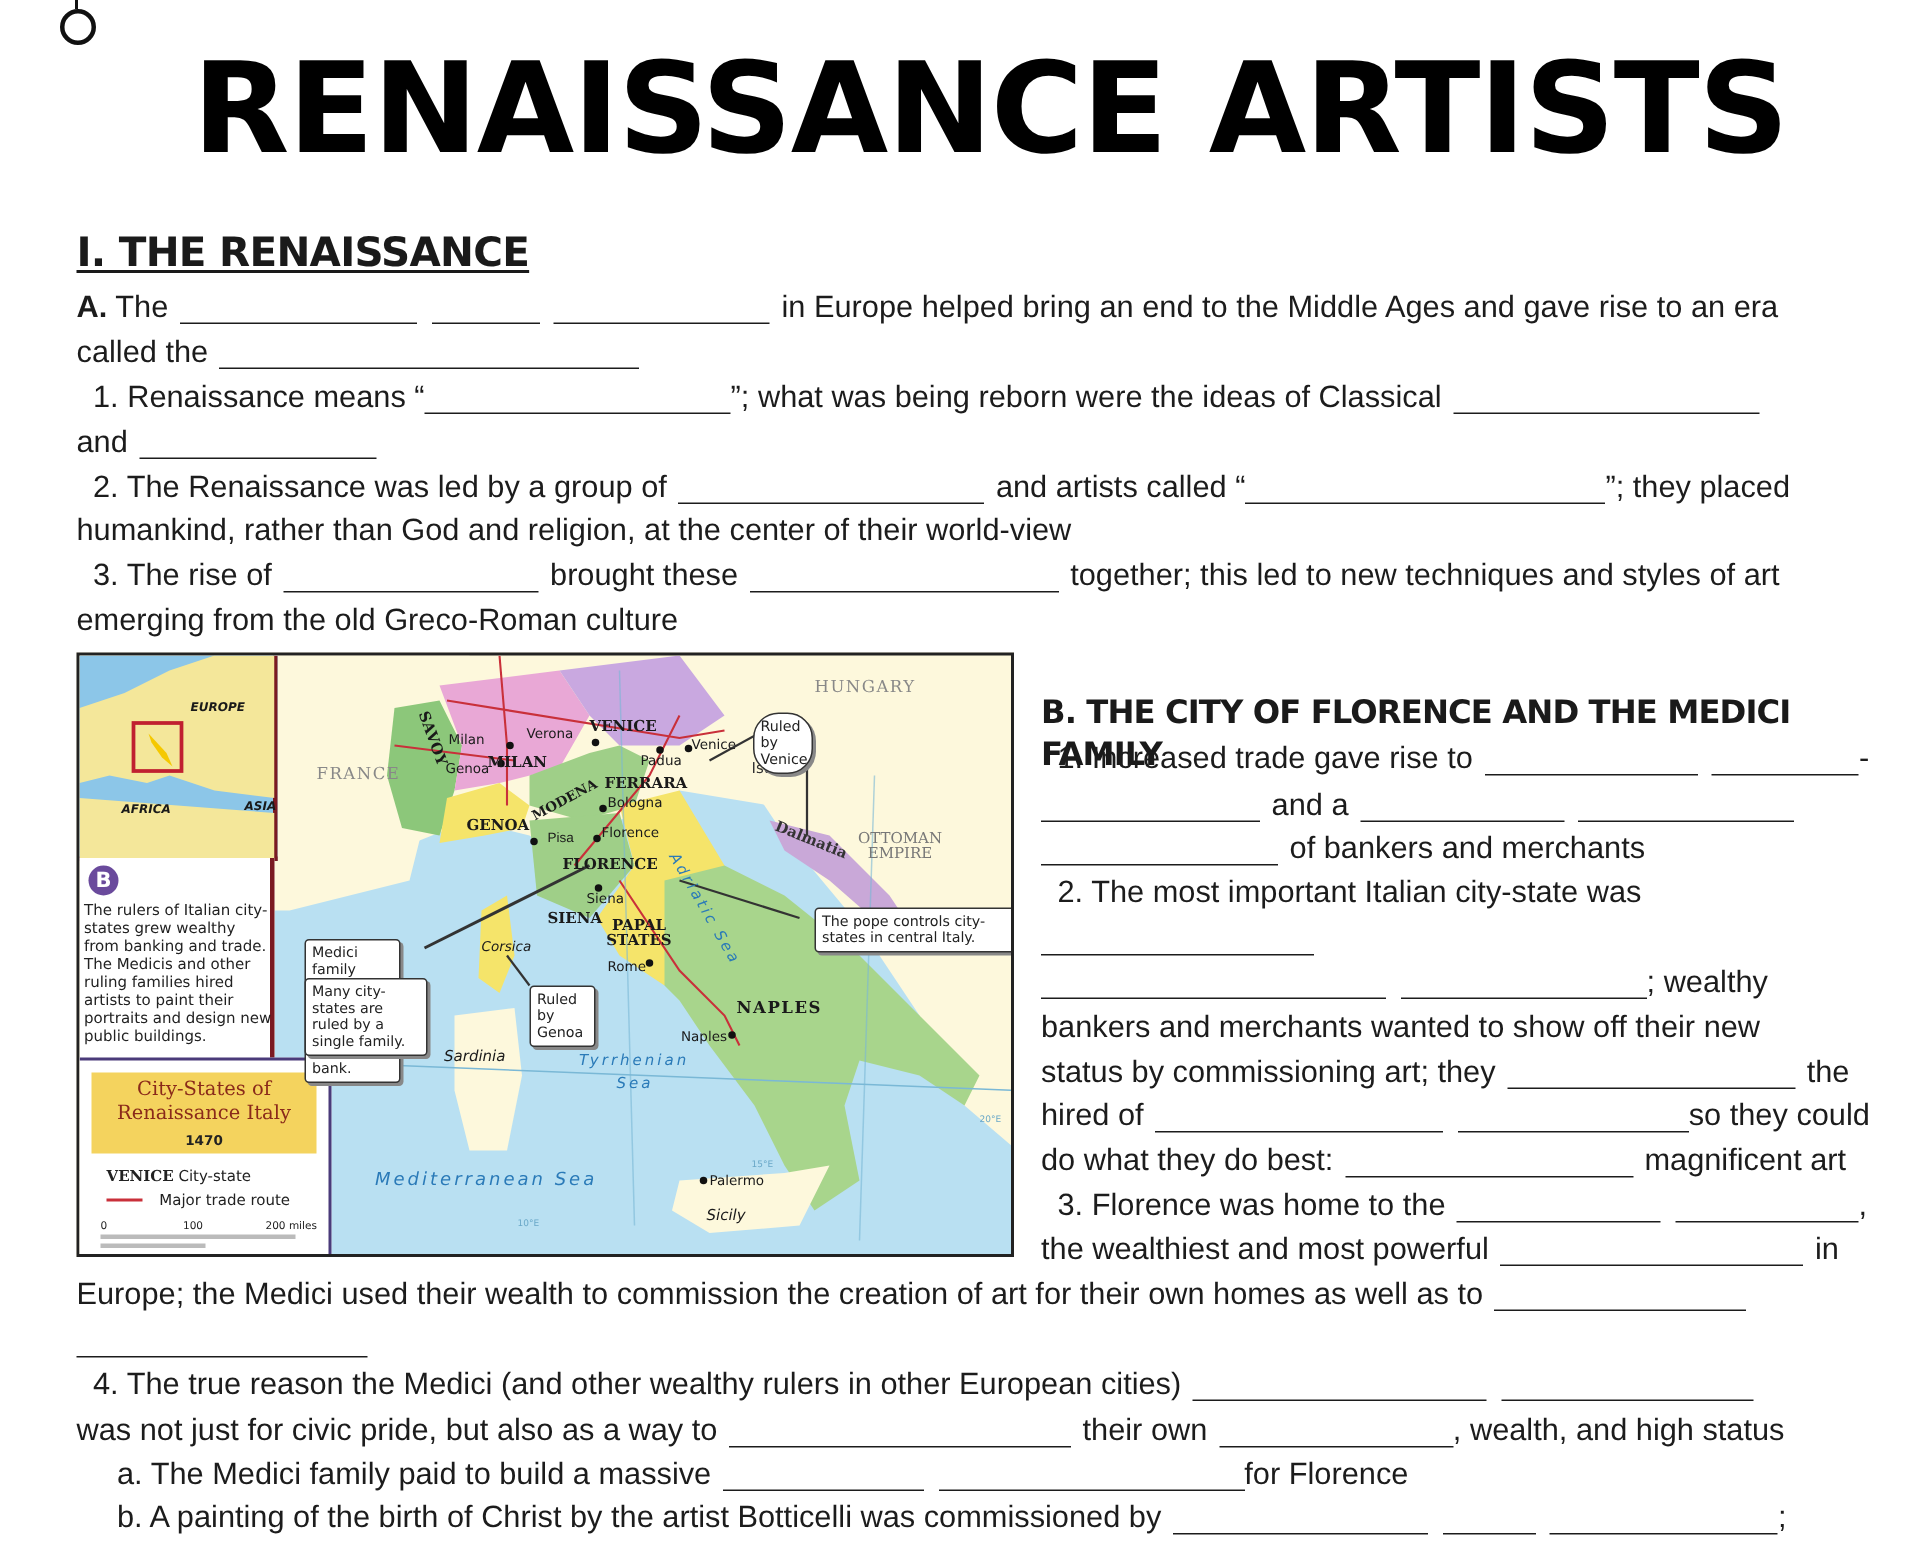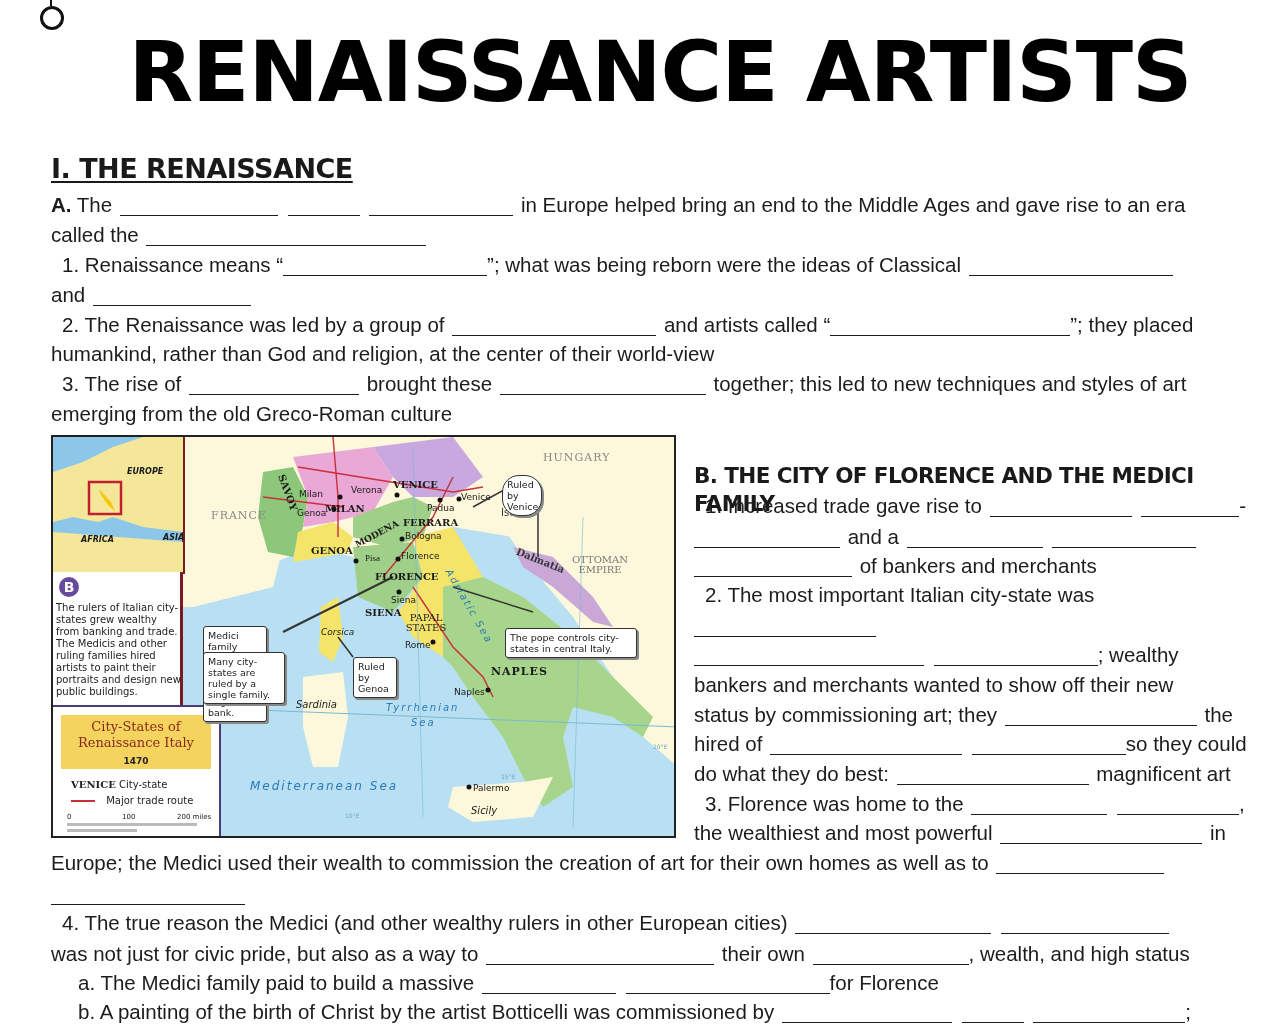--- a/index.html
+++ b/index.html
@@ -184,57 +184,57 @@
   <span class="lbl" style="left:490px;top:14px;font-size:11px;color:#888;letter-spacing:1px;">HUNGARY</span>
   <span class="lbl" style="left:158px;top:72px;font-size:11px;color:#888;letter-spacing:1px;">FRANCE</span>
   <span class="lbl" style="left:216px;top:50px;font-size:10px;font-weight:bold;transform:rotate(70deg);">SAVOY</span>
   <span class="lbl" style="left:272px;top:66px;font-size:10px;font-weight:bold;">MILAN</span>
   <span class="lbl" style="left:340px;top:42px;font-size:10px;font-weight:bold;">VENICE</span>
   <span class="lbl" style="left:258px;top:108px;font-size:10px;font-weight:bold;">GENOA</span>
   <span class="lbl" style="left:300px;top:92px;font-size:9px;font-weight:bold;transform:rotate(-28deg);">MODENA</span>
   <span class="lbl" style="left:350px;top:80px;font-size:10px;font-weight:bold;">FERRARA</span>
   <span class="lbl" style="left:322px;top:134px;font-size:10px;font-weight:bold;">FLORENCE</span>
   <span class="lbl" style="left:312px;top:170px;font-size:10px;font-weight:bold;">SIENA</span>
-  <span class="lbl" style="left:348px;top:176px;font-size:10px;font-weight:normal;width:50px;white-space:normal;text-align:center;line-height:10px;">PAPAL STATES</span>
+  <span class="lbl" style="left:348px;top:176px;font-size:10px;font-weight:bold;width:50px;white-space:normal;text-align:center;line-height:10px;">PAPAL STATES</span>
   <span class="lbl" style="left:438px;top:228px;font-size:11px;font-weight:bold;letter-spacing:1px;">NAPLES</span>
   <span class="lbl" style="left:512px;top:118px;font-size:10px;color:#777;width:70px;white-space:normal;line-height:10px;text-align:center;">OTTOMAN EMPIRE</span>
   <span class="lbl" style="left:462px;top:118px;font-size:10px;font-weight:bold;color:#333;transform:rotate(22deg);">Dalmatia</span>
   <span class="lbl" style="left:448px;top:70px;font-size:10px;color:#333;font-family:'DejaVu Sans',sans-serif;">Istria</span>
   <span class="lbl" style="left:268px;top:190px;font-size:9px;font-style:italic;font-family:'DejaVu Sans',sans-serif;">Corsica</span>
   <span class="lbl" style="left:243px;top:262px;font-size:10px;font-style:italic;font-family:'DejaVu Sans',sans-serif;">Sardinia</span>
   <span class="lbl" style="left:418px;top:368px;font-size:10px;font-style:italic;font-family:'DejaVu Sans',sans-serif;">Sicily</span>
 
   <span class="lbl" style="left:246px;top:52px;font-size:9px;font-family:'DejaVu Sans',sans-serif;">Milan</span>
   <span class="lbl" style="left:298px;top:48px;font-size:9px;font-family:'DejaVu Sans',sans-serif;">Verona</span>
   <span class="lbl" style="left:408px;top:55px;font-size:9px;font-family:'DejaVu Sans',sans-serif;">Venice</span>
   <span class="lbl" style="left:374px;top:66px;font-size:9px;font-family:'DejaVu Sans',sans-serif;">Padua</span>
   <span class="lbl" style="left:244px;top:71px;font-size:9px;font-family:'DejaVu Sans',sans-serif;">Genoa</span>
   <span class="lbl" style="left:352px;top:94px;font-size:9px;font-family:'DejaVu Sans',sans-serif;">Bologna</span>
-  <span class="lbl" style="left:312px;top:116px;font-size:9px;font-family:Liberation Serif, serif;">Pisa</span>
+  <span class="lbl" style="left:312px;top:116px;font-size:9px;font-family:Liberation Sans, sans-serif;">Pisa</span>
   <span class="lbl" style="left:348px;top:114px;font-size:9px;font-family:'DejaVu Sans',sans-serif;">Florence</span>
   <span class="lbl" style="left:338px;top:158px;font-size:9px;font-family:'DejaVu Sans',sans-serif;">Siena</span>
   <span class="lbl" style="left:352px;top:203px;font-size:9px;font-family:'DejaVu Sans',sans-serif;">Rome</span>
   <span class="lbl" style="left:401px;top:250px;font-size:9px;font-family:'DejaVu Sans',sans-serif;">Naples</span>
   <span class="lbl" style="left:420px;top:346px;font-size:9px;font-family:'DejaVu Sans',sans-serif;">Palermo</span>
 
   <span class="lbl" style="left:400px;top:130px;font-size:10px;font-style:italic;color:#2a7ab8;letter-spacing:2px;transform:rotate(60deg);transform-origin:left top;font-family:'DejaVu Sans',sans-serif;">Adriatic Sea</span>
   <span class="lbl" style="left:333px;top:265px;font-size:10px;font-style:italic;color:#2a7ab8;letter-spacing:2px;font-family:'DejaVu Sans',sans-serif;">Tyrrhenian</span>
   <span class="lbl" style="left:358px;top:280px;font-size:10px;font-style:italic;color:#2a7ab8;letter-spacing:2px;font-family:'DejaVu Sans',sans-serif;">Sea</span>
   <span class="lbl" style="left:197px;top:342px;font-size:12px;font-style:italic;color:#2a7ab8;letter-spacing:2px;font-family:'DejaVu Sans',sans-serif;">Mediterranean  Sea</span>
 
   <span class="lbl" style="left:155px;top:268px;font-size:6px;color:#6aa8c8;font-family:'DejaVu Sans',sans-serif;">40°N</span>
   <span class="lbl" style="left:292px;top:375px;font-size:6px;color:#6aa8c8;font-family:'DejaVu Sans',sans-serif;">10°E</span>
   <span class="lbl" style="left:448px;top:336px;font-size:6px;color:#6aa8c8;font-family:'DejaVu Sans',sans-serif;">15°E</span>
   <span class="lbl" style="left:600px;top:306px;font-size:6px;color:#6aa8c8;font-family:'DejaVu Sans',sans-serif;">20°E</span>
 
   <div class="callout" style="left:449px;top:38px;width:40px;border-radius:17px;">Ruled by Venice</div>
   <div class="callout" style="left:150px;top:157px;width:64px;margin-top:32px;">Medici family controls Florence and Europe's largest bank.</div>
   <div class="callout" style="left:150px;top:215px;width:82px;">Many city-states are ruled by a single family.</div>
   <div class="callout" style="left:300px;top:220px;width:44px;">Ruled by Genoa</div>
-  <div class="callout" style="left:452px;top:168px;width:132px;margin-top:23px;">The pope controls city-states in central Italy.</div>
+  <div class="callout" style="left:490px;top:168px;width:142px;">The pope controls city-states in central Italy.</div>
 </div>
 
 <div class="h2">B. THE CITY OF FLORENCE AND THE MEDICI FAMILY</div>
 
 <div class="line" style="left:705px;top:492px;">
   <span>1. Increased trade gave rise to</span>
   <input class="blank" style="width: 142px;">
   <input class="blank" style="width: 98px; margin-right: 0px;"><span>-</span>
 </div>
 <div class="line" style="left:694px;top:523px;">

